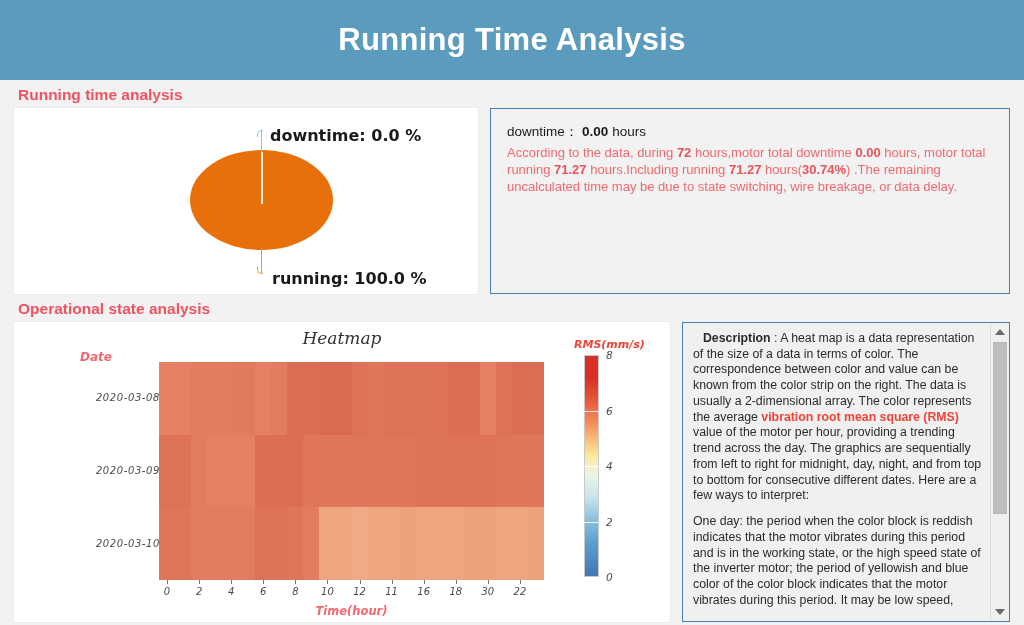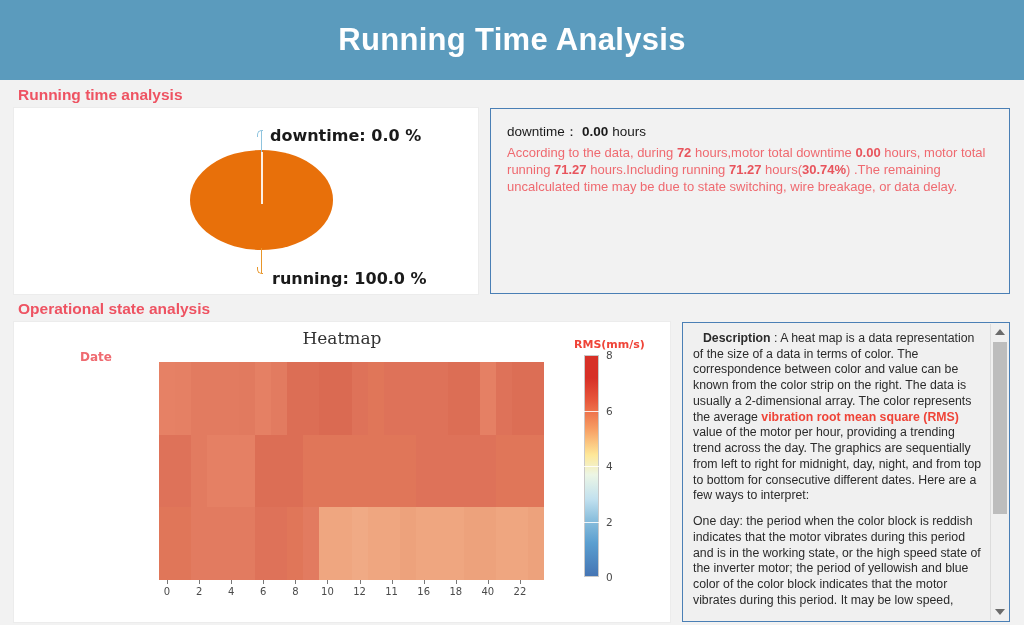--- a/index.html
+++ b/index.html
@@ -49,21 +49,21 @@
   .summary-card{
     width:522px;height:186px;margin-left:12px;background:#f2f2f2;
     border:1px solid #4a7fb5;box-sizing:border-box;padding:14px 16px;
   }
   .sum-line{font-size:13.5px;color:#1a1a1a;margin-bottom:3px;font-family:"Liberation Sans",sans-serif;}
   .sum-line b{font-weight:bold;}
   .sum-note{font-size:13px;color:#ef6a70;line-height:1.32;margin-top:3px;}
   .sum-note b{font-weight:bold;color:#e8545c;}
 
   
-  .heat-card{width:660px;height:300px;background:#fff;position:relative;}
+  .heat-card{width:660px;height:300px;background:#fff;position:relative;font-style:italic;}
   .heat-title{
     position:absolute;left:0;right:0;top:6px;text-align:center;
     font-size:17px;color:#333;font-family:"DejaVu Serif", serif;
   }
   .axis-name-date{
     position:absolute;left:66px;top:28px;font-size:12px;color:#ef6a70;font-weight:bold;
     font-family:"DejaVu Sans", sans-serif;
   }
   .ylabels{position:absolute;left:46px;top:40px;width:100px;height:218px;}
   .ylabel{
@@ -171,20 +171,25 @@
   </div>
 </div>
 
 <div class="section-title">Operational state analysis</div>
 
 <div class="row">
 
   <div class="card heat-card">
     <div class="heat-title">Heatmap</div>
     <div class="axis-name-date">Date</div>
+    <div class="ylabels">
+        <div class="ylabel" style="top: 30.3333px;">2020-03-08</div>
+        <div class="ylabel" style="top: 103px;">2020-03-09</div>
+        <div class="ylabel" style="top: 175.667px;">2020-03-10</div>
+      </div>
     <div class="grid">
         <div class="grid-row">
           <div class="cell" title="2020-03-08 0h: 6.6" style="background: rgb(230, 129, 101);"></div>
           <div class="cell" title="2020-03-08 1h: 6.5" style="background: rgb(229, 128, 100);"></div>
           <div class="cell" title="2020-03-08 2h: 6.6" style="background: rgb(226, 123, 96);"></div>
           <div class="cell" title="2020-03-08 3h: 6.6" style="background: rgb(226, 123, 96);"></div>
           <div class="cell" title="2020-03-08 4h: 6.6" style="background: rgb(226, 123, 96);"></div>
           <div class="cell" title="2020-03-08 5h: 6.6" style="background: rgb(225, 122, 95);"></div>
           <div class="cell" title="2020-03-08 6h: 6.5" style="background: rgb(229, 128, 100);"></div>
           <div class="cell" title="2020-03-08 7h: 6.6" style="background: rgb(226, 123, 96);"></div>
@@ -273,24 +278,25 @@
         <div class="xtick-lbl" style="left: 168.438px;">10</div>
         <div class="tick" style="left: 200.521px;"></div>
         <div class="xtick-lbl" style="left: 200.521px;">12</div>
         <div class="tick" style="left: 232.604px;"></div>
         <div class="xtick-lbl" style="left: 232.604px;">11</div>
         <div class="tick" style="left: 264.688px;"></div>
         <div class="xtick-lbl" style="left: 264.688px;">16</div>
         <div class="tick" style="left: 296.771px;"></div>
         <div class="xtick-lbl" style="left: 296.771px;">18</div>
         <div class="tick" style="left: 328.854px;"></div>
-        <div class="xtick-lbl" style="left: 328.854px;">40</div>
+        <div class="xtick-lbl" style="left: 328.854px;">30</div>
         <div class="tick" style="left: 360.938px;"></div>
         <div class="xtick-lbl" style="left: 360.938px;">22</div>
       </div>
+    <div class="xaxis-title">Time(hour)</div>
     <div class="cbar-title">RMS(mm/s)</div>
     <div class="cbar"></div>
     <div id="cbar-ticks">
         <div class="cbar-tick" style="top: 255px;">0</div>
         <div class="cbar-tick" style="top: 199.5px;">2</div>
         <div class="cbar-tick" style="top: 144px;">4</div>
         <div class="cbar-tick" style="top: 88.5px;">6</div>
         <div class="cbar-tick" style="top: 33px;">8</div>
         <div class="cbar-sep" style="top: 199.5px;"></div>
         <div class="cbar-sep" style="top: 144px;"></div>

